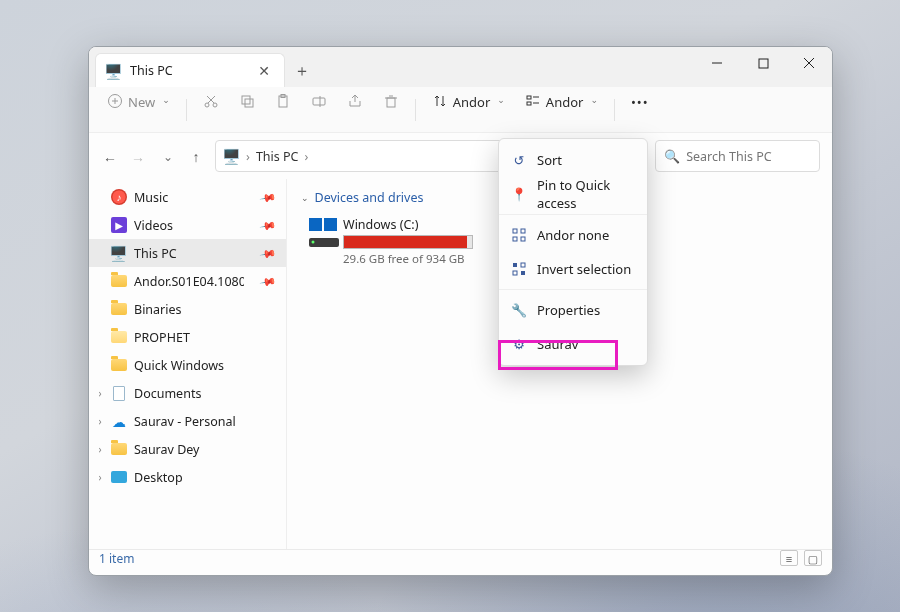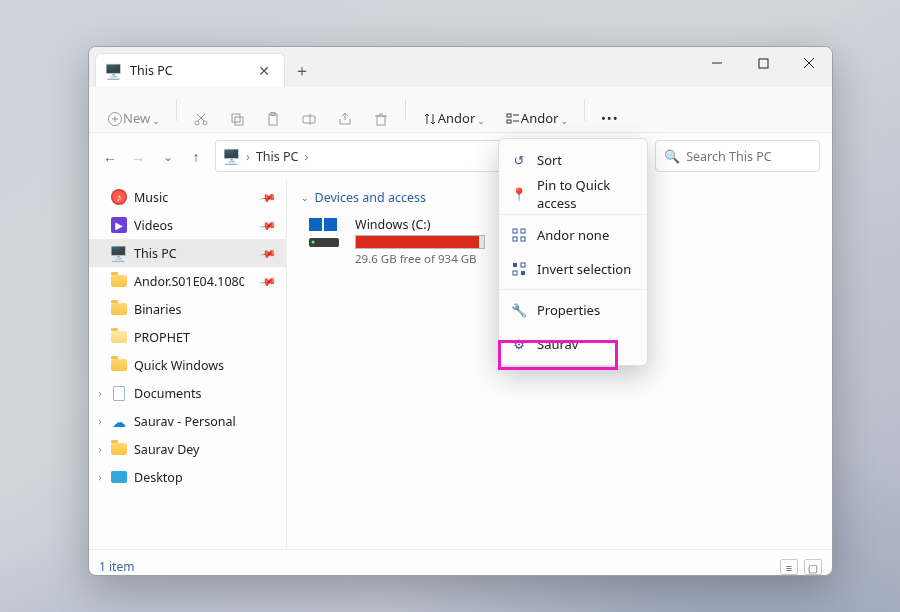--- a/index.html
+++ b/index.html
@@ -28,21 +28,21 @@
   .tab{height:34px;margin-left:6px;background:#fff;border-radius:6px 6px 0 0;display:flex;align-items:center;padding:0 8px 0 10px;gap:8px;width:190px;border:1px solid #e4e4e4;border-bottom:none}
   .tab .title{font-size:12.5px;color:#222;flex:1}
   .tab .close{font-size:14px;color:#555;padding:2px 6px;border-radius:3px}
   .newtab{width:34px;height:34px;display:flex;align-items:center;justify-content:center;color:#555;font-size:16px}
   .syscontrols{position:absolute;right:0;top:0;height:32px;display:flex}
   .sysbtn{width:46px;height:32px;display:flex;align-items:center;justify-content:center;color:#222;font-size:12px}
   .sysbtn svg{stroke:#222;stroke-width:1}
 
   
   .toolbar{height:46px;background:#fafafa;border-bottom:1px solid #eee;display:flex;align-items:center;padding:0 8px;gap:0}
-  .tbtn{height:34px;padding:0 10px;display:flex;align-items:flex-end;color:#8d8d8d;border-radius:4px;font-size:13px}
+  .tbtn{height:34px;padding:0 10px;display:flex;align-items:flex-start;gap:5px;color:#8d8d8d;border-radius:4px;font-size:13px}
   .tbtn.enabled{color:#2d2d2d}
   .tbtn svg{width:16px;height:16px}
   .sep{width:1px;height:22px;background:#e2e2e2;margin:0 6px}
   .chev{font-size:9px;color:#777;margin-left:2px}
 
   
   .navrow{height:46px;display:flex;align-items:center;padding:0 12px;gap:10px}
   .navbtns{display:flex;align-items:center;gap:10px;color:#555}
   .navbtns span{font-size:14px;display:inline-flex;align-items:center;justify-content:center;width:18px;height:18px}
   .navbtns .disabled{color:#bbb}
@@ -66,41 +66,41 @@
   .ico-music{background:radial-gradient(circle,#ff5a4d 55%,#d63c2f 60%);border-radius:50%;color:#fff;font-size:10px;line-height:16px}
   .ico-videos{background:#6b3fd9;border-radius:2px;color:#fff;font-size:10px}
   .ico-pc{color:#2aa8d8;font-size:15px}
   .ico-doc{width:12px;height:15px;background:#fff;border:1px solid #9bb8cc;border-radius:1px;position:relative}
   .ico-cloud{color:#1383d8;font-size:14px}
   .ico-desktop{background:#33a7dd;border-radius:2px;width:16px;height:12px}
 
   .main{flex:1;display:flex;flex-direction:column;padding:8px 14px;position:relative}
   .group-header{display:flex;align-items:center;gap:6px;color:#2a5ea8;font-size:12.5px;margin:2px 0 6px}
   .group-header .caret{color:#666;font-size:9px}
-  .drive{display:flex;gap:14px;align-items:flex-start;padding:4px 6px}
+  .drive{display:flex;gap:2px;align-items:flex-start;padding:4px 6px}
   .drive-icon{width:34px;height:34px;position:relative}
   .drive-info{font-size:12.5px;color:#222}
   .drive-bar{width:130px;height:14px;border:1px solid #b9b9b9;margin:2px 0;background:#e7e7e7;position:relative}
   .drive-bar-fill{position:absolute;left:0;top:0;bottom:0;background:#d92a1c}
   .drive-sub{font-size:11.5px;color:#6a6a6a}
 
   
   .menu{
     position:absolute; left:498px; top:138px; width:150px;
     background:#fcfcfc;border:1px solid #ddd;border-radius:6px;
     box-shadow:0 10px 28px rgba(0,0,0,.22);
     padding:4px 0;font-size:13px;color:#222;z-index:20;
   }
   .menu-item{height:34px;display:flex;align-items:center;padding:0 12px;gap:10px}
   .menu-sep{height:1px;background:#eee;margin:3px 0}
   .menu-item .mi-ico{width:16px;height:16px;display:inline-flex;align-items:center;justify-content:center;color:#3a5a9a}
   .menu-highlight{position:absolute;left:498px;top:340px;width:120px;height:30px;border:3px solid #e81cc0;z-index:21;pointer-events:none}
 
   
-  .status{height:26px;border-top:1px solid #eaeaea;display:flex;align-items:flex-end;padding:0 10px;font-size:12px;color:#3a6aa8;gap:10px}
+  .status{height:26px;border-top:1px solid #eaeaea;display:flex;align-items:flex-start;padding:0 10px;font-size:12px;color:#3a6aa8;gap:10px}
   .status .right{margin-left:auto;display:flex;gap:6px;color:#555}
   .status .right span{border:1px solid #c8c8c8;border-radius:2px;width:18px;height:16px;display:inline-flex;align-items:center;justify-content:center;font-size:11px}
 
   svg{display:block}
 </style>
 </head>
 <body>
 
 <div class="window">
 
@@ -293,21 +293,21 @@
         <span class="ico">
             <span class="ico-desktop"></span>
           </span>
         <span>Desktop</span>
       </div>
     </div>
 
     <div class="main">
       <div class="group-header">
         <span class="caret">⌄</span>
-        <span>Devices and access</span>
+        <span>Devices and drives</span>
       </div>
       <div class="drive">
         <div class="drive-icon">
           <svg width="34" height="34" viewBox="0 0 34 34">
             <rect x="2" y="2" width="13" height="13" fill="#0a66c2"></rect>
             <rect x="17" y="2" width="13" height="13" fill="#0a66c2"></rect>
             <rect x="2" y="22" width="30" height="9" rx="2" fill="#3c3c3c"></rect>
             <circle cx="6" cy="26" r="1.5" fill="#5cff6a"></circle>
           </svg>
         </div>

